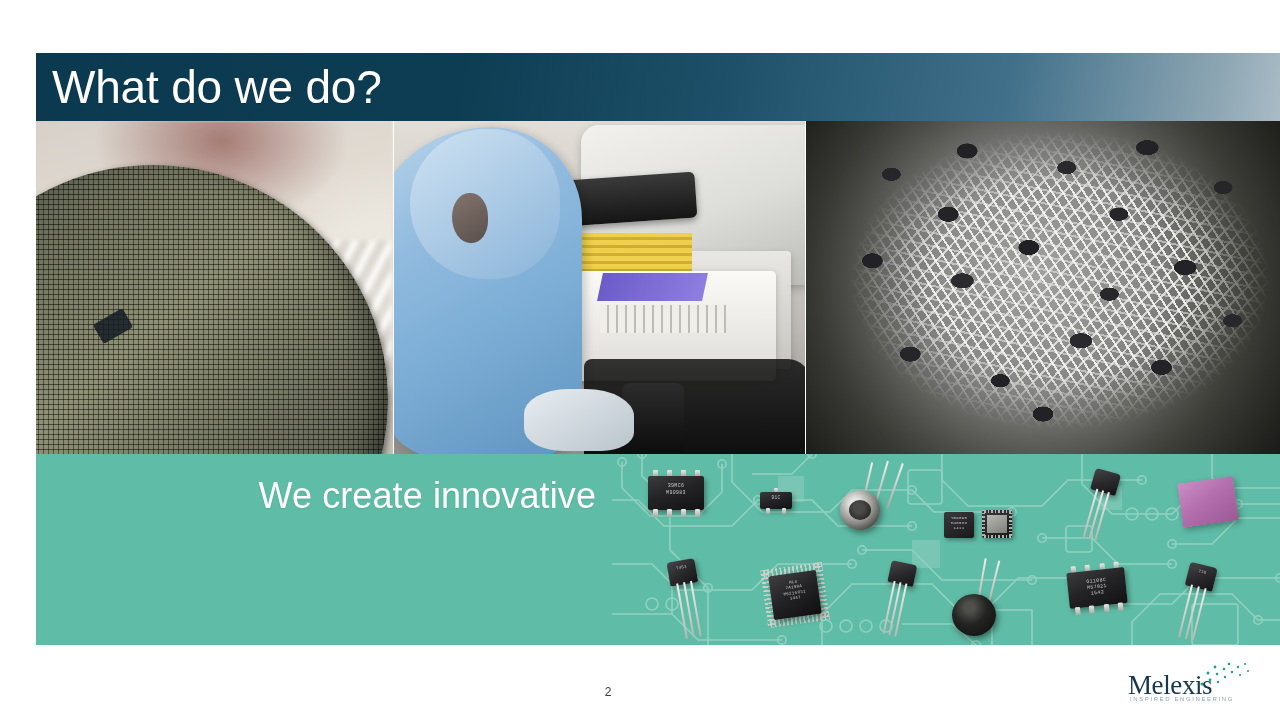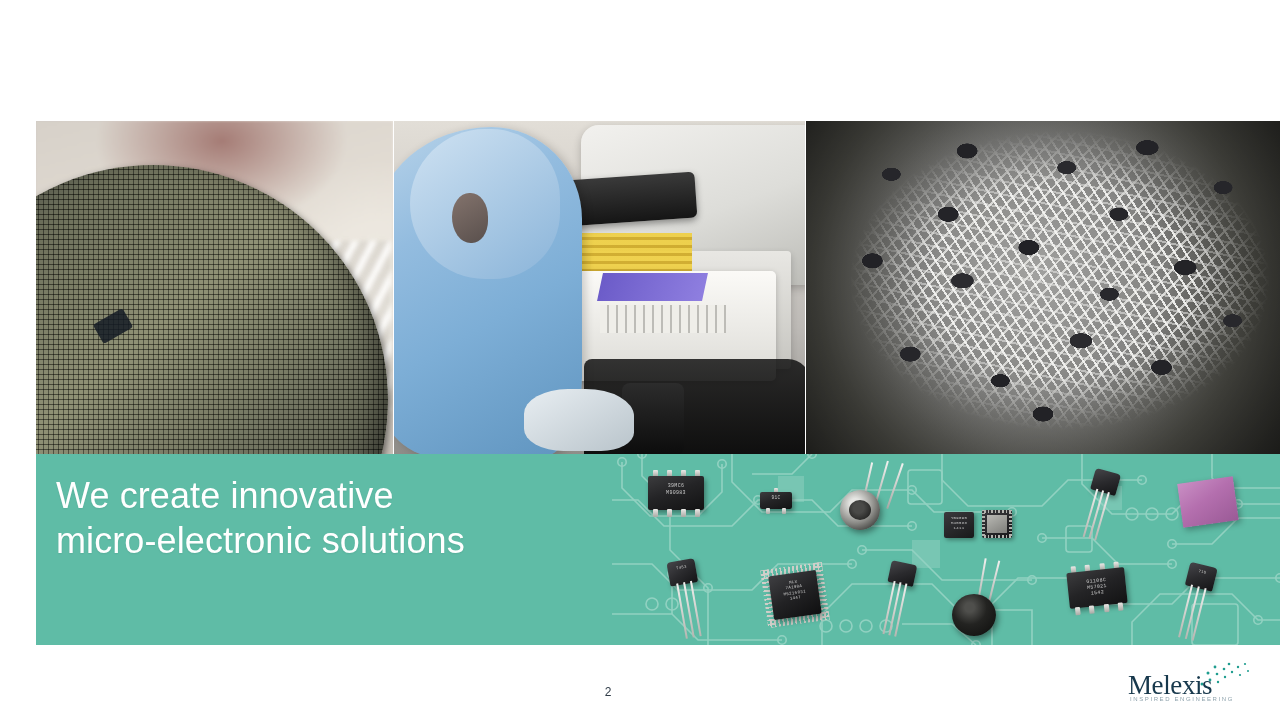--- a/index.html
+++ b/index.html
@@ -126,21 +126,21 @@
   .green-band{
     position:absolute;left:36px;top:454px;width:1244px;height:191px;
     background:#5fbca6;overflow:hidden;
   }
   .pcb-art{position:absolute;left:576px;top:0;right:0;bottom:0;opacity:.42;}
   .tagline{
     position:absolute;left:20px;top:20px;width:540px;
     color:#ffffff;font-size:36px;line-height:1.24;font-weight:400;
     letter-spacing:.1px;text-shadow:0 1px 2px rgba(0,0,0,.07);
   }
-  .tagline div{white-space:nowrap;}
+  .tagline div{white-space:nowrap;text-align:right;}
 
   
   .comps{position:absolute;left:576px;top:0;right:0;bottom:0;}
   .cmp{position:absolute;}
   .cmp-label{
     position:absolute;left:0;right:0;top:22%;text-align:center;
     color:#c9c9c9;font-size:5px;line-height:1.25;
     font-family:"Liberation Mono","DejaVu Sans Mono",monospace;
     letter-spacing:.3px;pointer-events:none;white-space:pre-line;
   }
@@ -187,20 +187,23 @@
     font-weight:400;letter-spacing:-.4px;font-family:"Liberation Serif","DejaVu Serif",serif;}
   .logo-tag{position:absolute;left:2px;top:34px;color:#8fa3ad;font-size:6px;
     letter-spacing:1.6px;}
   .logo-dots{position:absolute;right:-4px;top:0;width:56px;height:26px;}
 </style>
 </head>
 <body>
 
 <div class="slide">
 
+  <div class="title-bar">
+    <div class="title-text">What do we do?</div>
+  </div>
 
   <div class="photo-strip">
 
     <div class="photo photo-wafer">
       <div class="wafer-bg-blur"></div>
       <div class="wafer-tray"></div>
       <div class="wafer-disc">
         <div class="wafer-notch"></div>
 
       </div>
@@ -300,21 +303,20 @@
       </g>
       <g fill="#d8f0e8" opacity=".5">
         <rect x="166" y="22" width="26" height="26"></rect>
         <rect x="300" y="86" width="28" height="28"></rect>
         <rect x="486" y="32" width="24" height="24"></rect>
       </g>
     </svg>
 
     <div class="tagline">
       <div>We create innovative</div>
-      <div>micro-electronic solutions</div>
     </div>
 
     <div class="comps">
 
       <div class="cmp" style="left:36px;top:22px;width:56px;height:34px;">
         <div class="pins-row" style="top:-6px;height:7px;">
           <div class="pin" style="width:5px;height:7px;"></div>
             <div class="pin" style="width:5px;height:7px;"></div>
           <div class="pin" style="width:5px;height:7px;"></div>
             <div class="pin" style="width:5px;height:7px;"></div>

